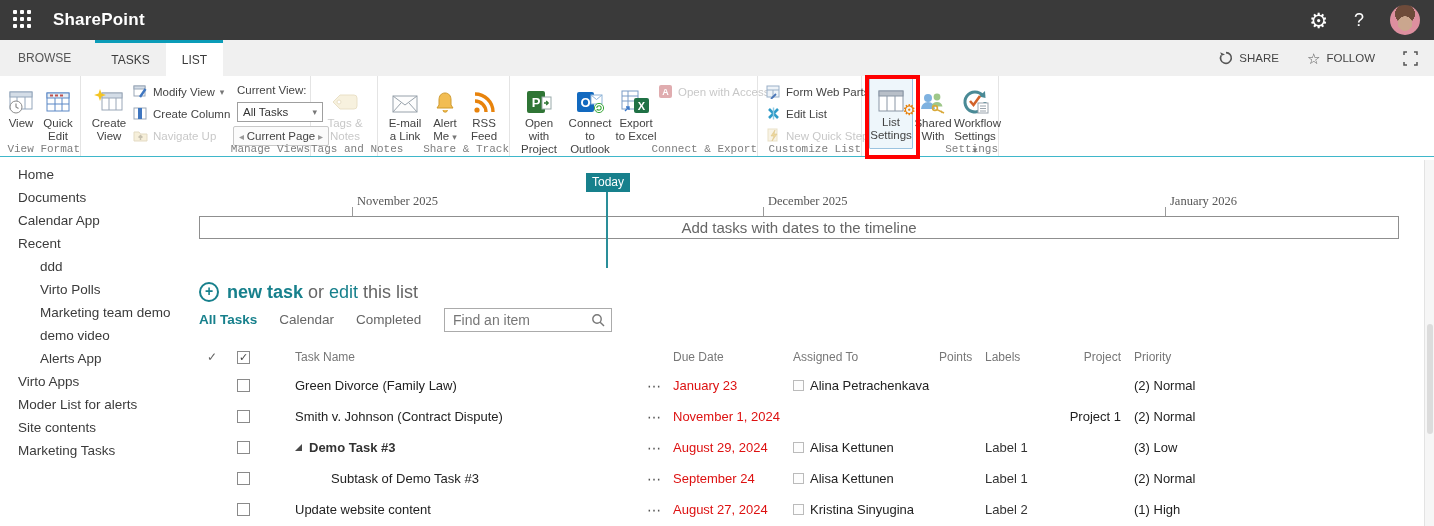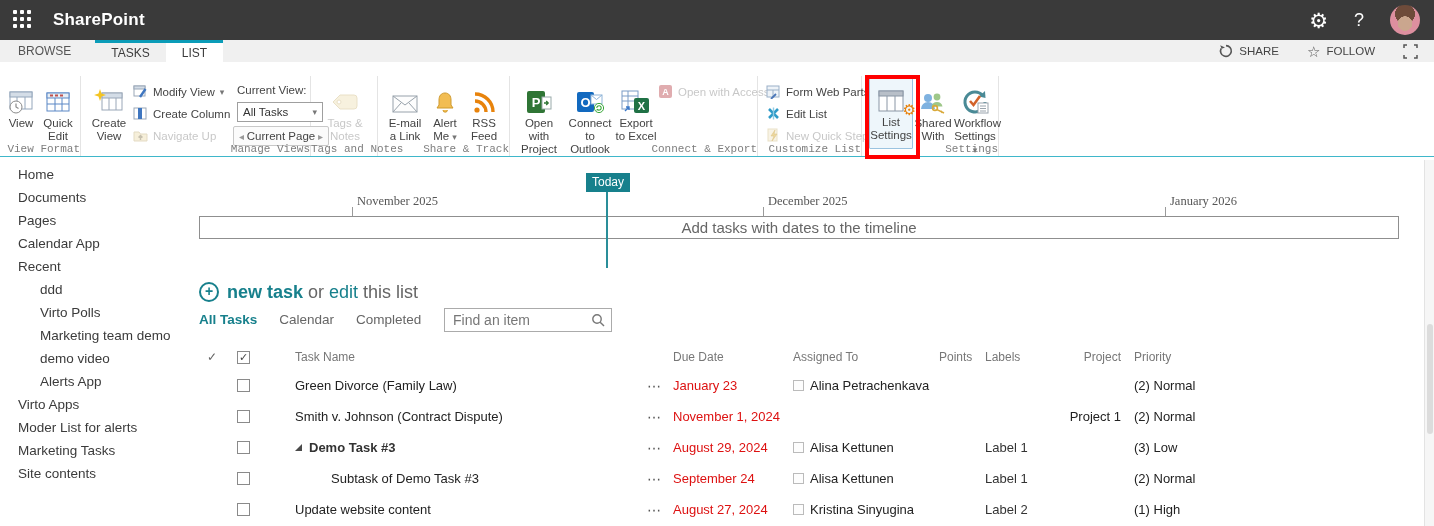--- a/index.html
+++ b/index.html
@@ -14,21 +14,21 @@
   .suite-right{margin-left:auto;display:flex;align-items:center;gap:26px;margin-right:14px;}
   .gear-icon{color:#fff;font-size:21px;line-height:1;cursor:pointer;}
   .help-icon{color:#fff;font-size:18px;cursor:pointer;font-family:"Liberation Sans",sans-serif;}
   .avatar{width:30px;height:30px;border-radius:50%;cursor:pointer;
     background:
       radial-gradient(circle at 50% 62%, #caa68e 0 30%, rgba(0,0,0,0) 31%),
       radial-gradient(circle at 50% 30%, #6e4b3a 0 38%, rgba(0,0,0,0) 39%),
       #dd8f9f;}
 
   
-  .tabrow{position:absolute;top:40px;left:0;right:0;height:22px;background:#f0f0f0;display:flex;align-items:stretch;font-size:12px;}
+  .tabrow{position:absolute;top:40px;left:0;right:0;height:36px;background:#f0f0f0;display:flex;align-items:stretch;font-size:12px;}
   .tab{display:flex;align-items:center;padding:0 16px;color:#555;cursor:pointer;white-space:nowrap;}
   .tab-group{display:flex;margin-left:8px;border-top:3px solid #0b9cb8;}
   .tab-group .tab{color:#3b3b3b;}
   .tab-active{background:#fff;color:#0f8ca3;}
   .tabrow-right{margin-left:auto;display:flex;align-items:center;gap:28px;margin-right:16px;color:#444;font-size:11.5px;}
   .tr-act{display:flex;align-items:center;gap:6px;cursor:pointer;}
   .follow-star{font-size:15px;color:#555;line-height:1;}
   .focus-btn{cursor:pointer;display:flex;align-items:center;}
 
   
@@ -408,32 +408,31 @@
       </div>
       <div class="rgroup-label">Settings</div>
     </div>
 
   </div>
   <div class="annotation"></div>
 
   <div class="sidebar">
     <div class="nav-item">Home</div>
     <div class="nav-item">Documents</div>
-    <div class="nav-item">Pages</div>
     <div class="nav-item">Calendar App</div>
     <div class="nav-item">Recent</div>
     <div class="nav-item nav-sub">ddd</div>
     <div class="nav-item nav-sub">Virto Polls</div>
     <div class="nav-item nav-sub">Marketing team demo</div>
     <div class="nav-item nav-sub">demo video</div>
     <div class="nav-item nav-sub">Alerts App</div>
     <div class="nav-item">Virto Apps</div>
     <div class="nav-item">Moder List for alerts</div>
+    <div class="nav-item">Site contents</div>
     <div class="nav-item">Marketing Tasks</div>
-    <div class="nav-item">Site contents</div>
   </div>
 
   <div class="timeline">
     <div class="today-badge">Today</div>
     <div class="today-line"></div>
     <div class="mtick" style="left:153px;"></div>
     <div class="month" style="left:158px;">November 2025</div>
     <div class="mtick" style="left:564px;"></div>
     <div class="month" style="left:569px;">December 2025</div>
     <div class="mtick" style="left:966px;"></div>

